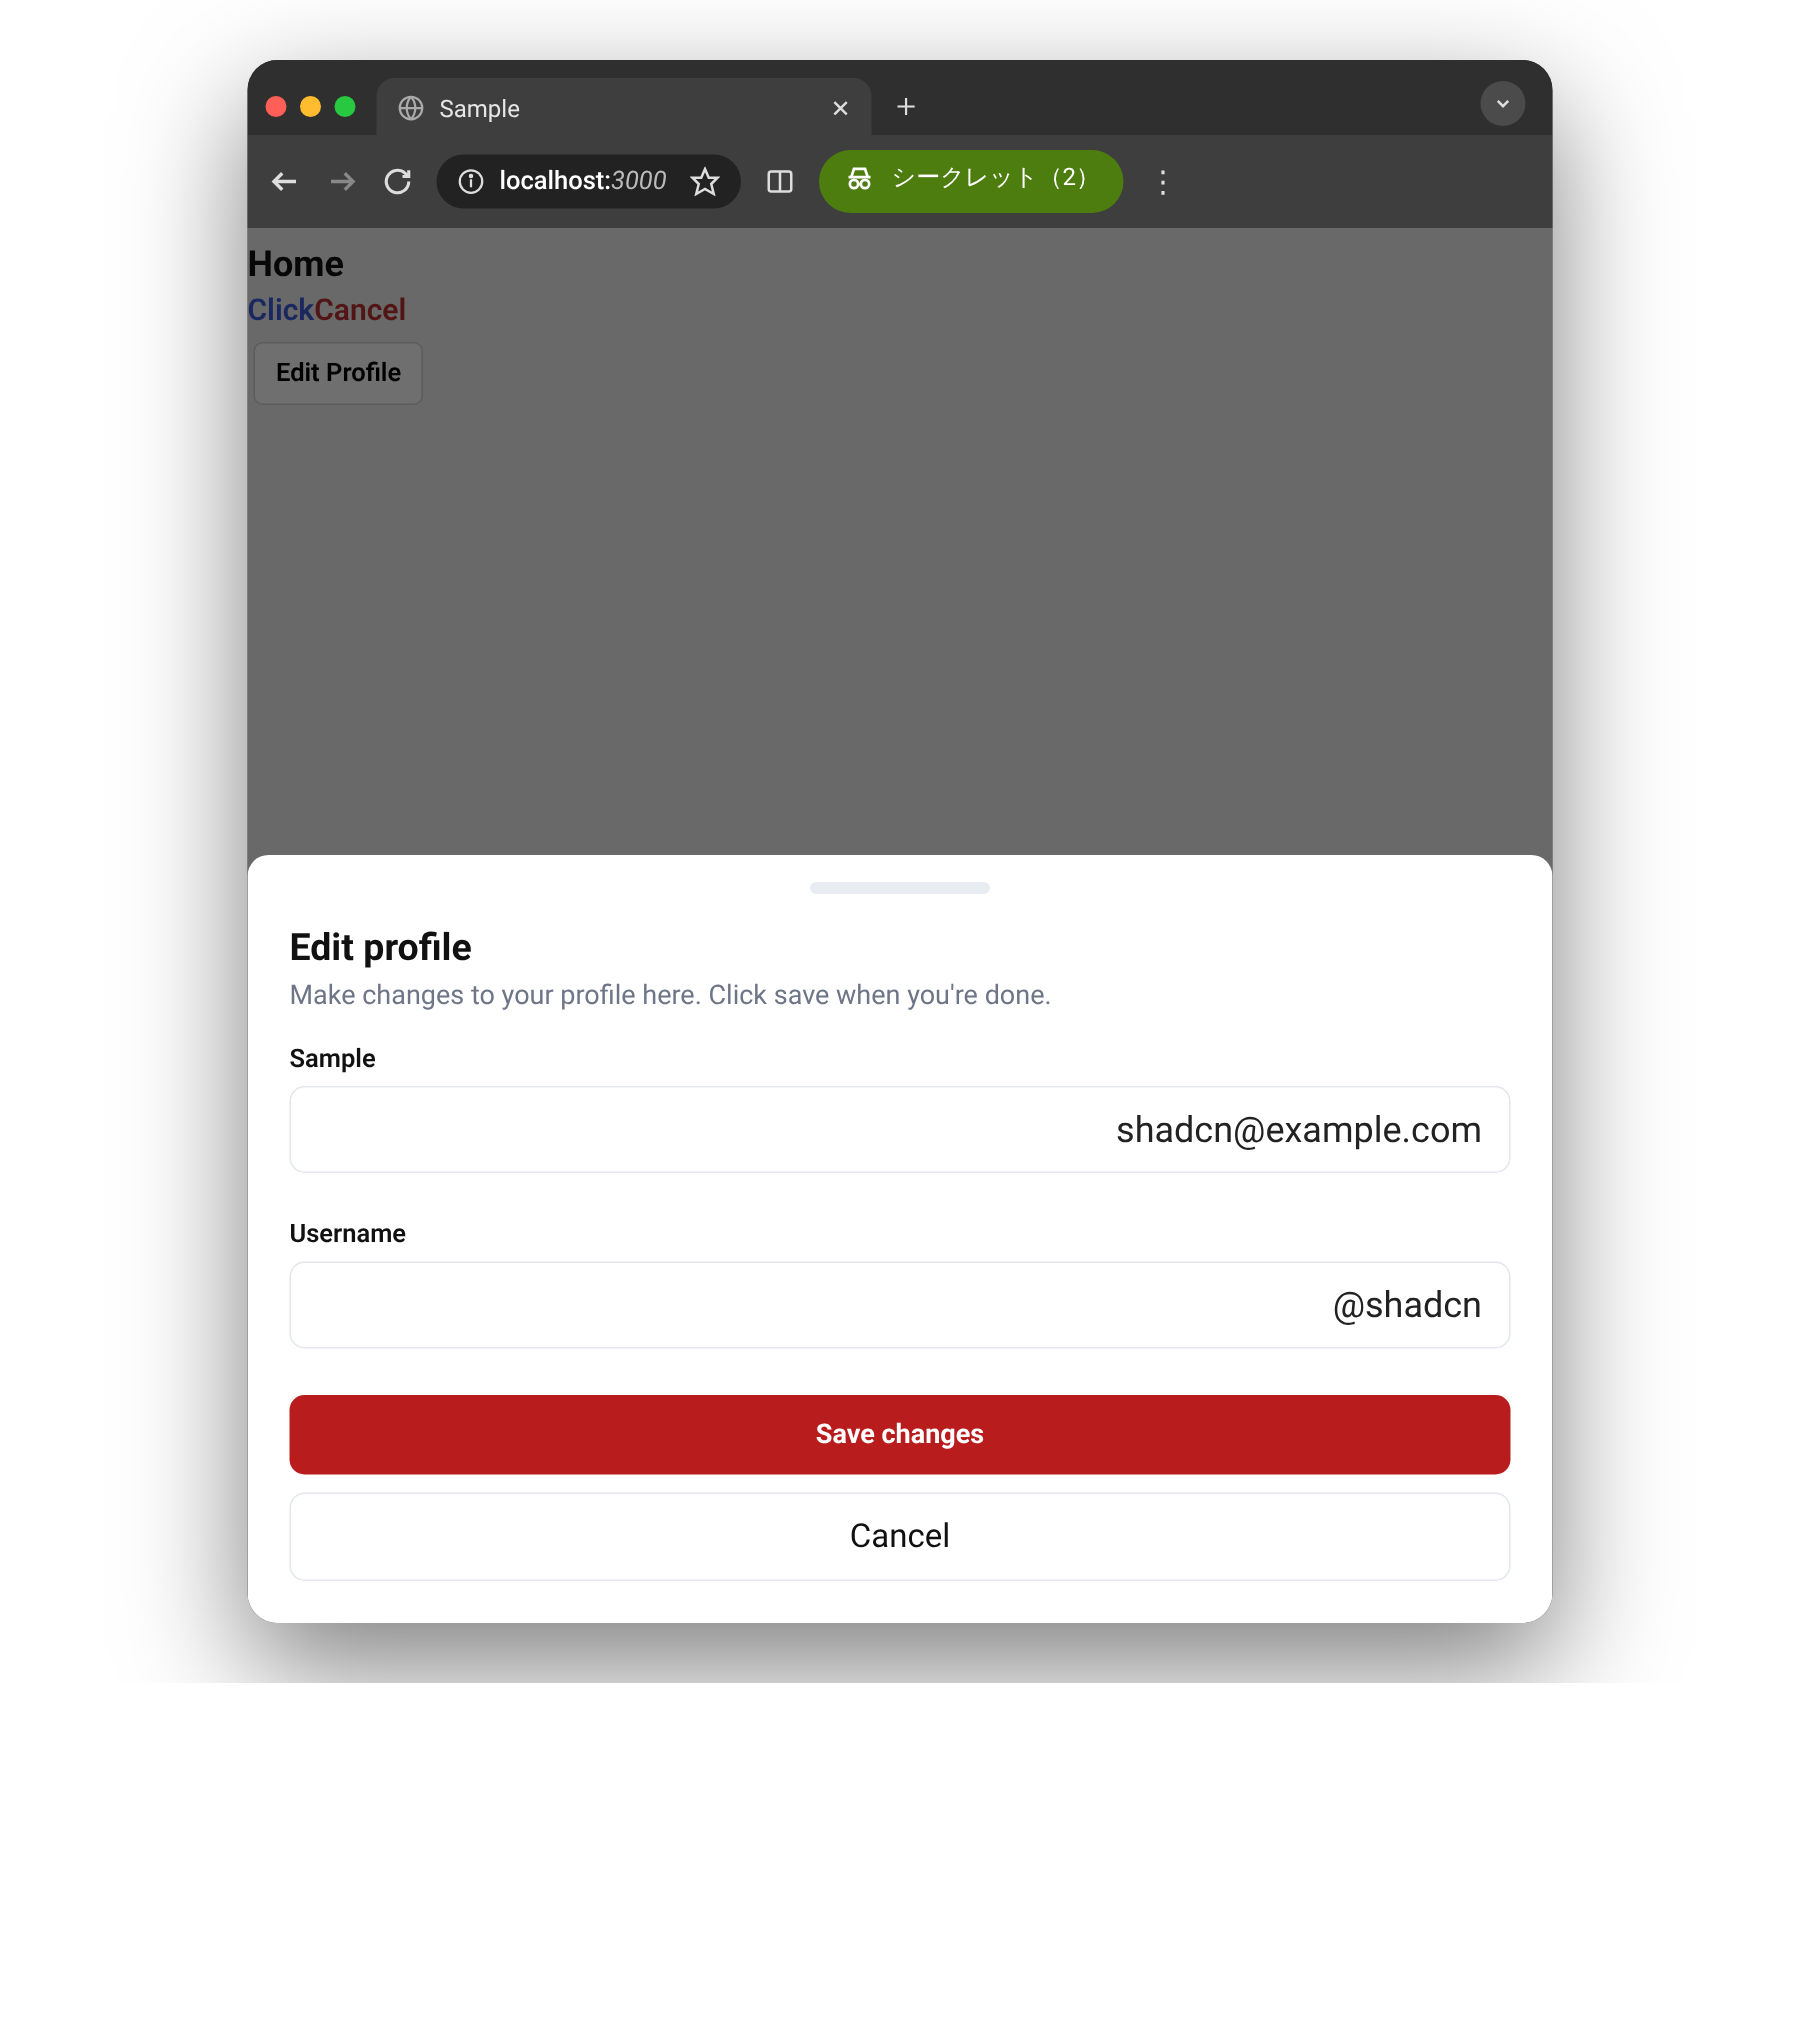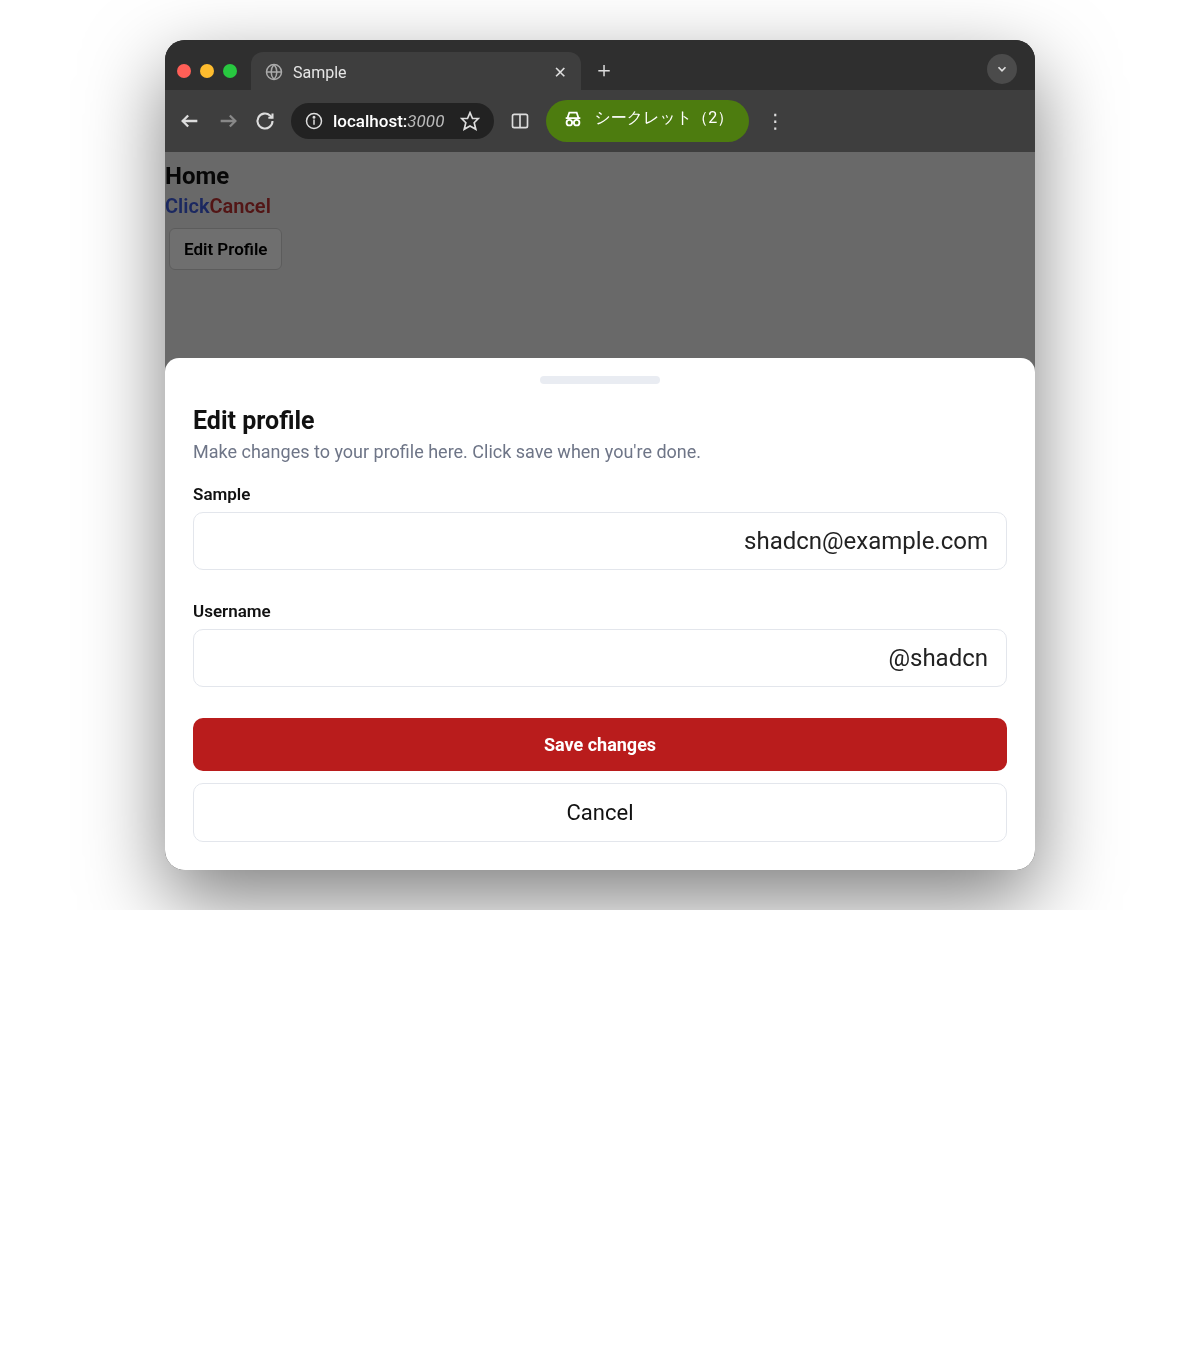--- a/index.html
+++ b/index.html
@@ -135,21 +135,21 @@
     .kebab {
       color: #ddd;
       font-size: 20px;
       letter-spacing: 2px;
       cursor: pointer;
     }
     
     .page {
       background: #e9e9e9;
       position: relative;
-      height: 718px;
+      height: 930px;
     }
     .page-inner {
       padding: 10px 0 0 0;
     }
     .page-title {
       font-size: 24px;
       font-weight: 700;
       color: #111;
       padding-left: 0;
     }

